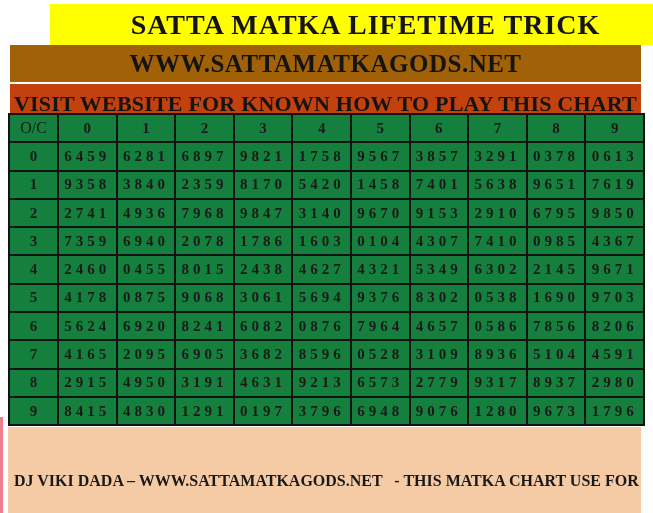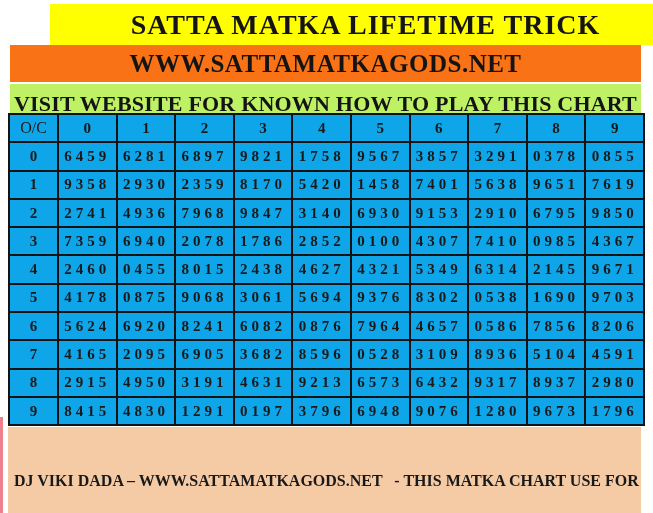--- a/index.html
+++ b/index.html
@@ -32,39 +32,39 @@
     top: 4px;
     height: 41px;
     background: #ffff00;
     font-size: 28px;
     letter-spacing: 1px;
     margin-left: 40px;
   }
   .banner-site {
     top: 45px;
     height: 37px;
-    background: #f97316;
+    background: #a16207;
     font-size: 25px;
     letter-spacing: 0.5px;
   }
   .banner-visit {
     top: 84px;
     height: 40px;
-    background: #bef264;
+    background: #c2410c;
     font-size: 22px;
     letter-spacing: 0.2px;
   }
   table.matka {
     position: absolute;
     left: 8px;
     top: 113px;
     width: 637px;
     border-collapse: collapse;
     table-layout: fixed;
-    background: #0ea5e9;
+    background: #15803d;
   }
   table.matka col.label-col { width: 49px; }
   table.matka td {
     border: 2px solid #121212;
     text-align: center;
     vertical-align: middle;
     height: 26.3px;
     font-size: 15px;
     font-weight: bold;
     color: #1a1a1a;
@@ -141,71 +141,71 @@
           <td class="row-label">0</td>
           <td class="cell-value">6459</td>
           <td class="cell-value">6281</td>
           <td class="cell-value">6897</td>
           <td class="cell-value">9821</td>
           <td class="cell-value">1758</td>
           <td class="cell-value">9567</td>
           <td class="cell-value">3857</td>
           <td class="cell-value">3291</td>
           <td class="cell-value">0378</td>
-          <td class="cell-value">0855</td>
+          <td class="cell-value">0613</td>
         </tr>
         <tr>
           <td class="row-label">1</td>
           <td class="cell-value">9358</td>
-          <td class="cell-value">2930</td>
+          <td class="cell-value">3840</td>
           <td class="cell-value">2359</td>
           <td class="cell-value">8170</td>
           <td class="cell-value">5420</td>
           <td class="cell-value">1458</td>
           <td class="cell-value">7401</td>
           <td class="cell-value">5638</td>
           <td class="cell-value">9651</td>
           <td class="cell-value">7619</td>
         </tr>
         <tr>
           <td class="row-label">2</td>
           <td class="cell-value">2741</td>
           <td class="cell-value">4936</td>
           <td class="cell-value">7968</td>
           <td class="cell-value">9847</td>
           <td class="cell-value">3140</td>
-          <td class="cell-value">6930</td>
+          <td class="cell-value">9670</td>
           <td class="cell-value">9153</td>
           <td class="cell-value">2910</td>
           <td class="cell-value">6795</td>
           <td class="cell-value">9850</td>
         </tr>
         <tr>
           <td class="row-label">3</td>
           <td class="cell-value">7359</td>
           <td class="cell-value">6940</td>
           <td class="cell-value">2078</td>
           <td class="cell-value">1786</td>
-          <td class="cell-value">2852</td>
-          <td class="cell-value">0100</td>
+          <td class="cell-value">1603</td>
+          <td class="cell-value">0104</td>
           <td class="cell-value">4307</td>
           <td class="cell-value">7410</td>
           <td class="cell-value">0985</td>
           <td class="cell-value">4367</td>
         </tr>
         <tr>
           <td class="row-label">4</td>
           <td class="cell-value">2460</td>
           <td class="cell-value">0455</td>
           <td class="cell-value">8015</td>
           <td class="cell-value">2438</td>
           <td class="cell-value">4627</td>
           <td class="cell-value">4321</td>
           <td class="cell-value">5349</td>
-          <td class="cell-value">6314</td>
+          <td class="cell-value">6302</td>
           <td class="cell-value">2145</td>
           <td class="cell-value">9671</td>
         </tr>
         <tr>
           <td class="row-label">5</td>
           <td class="cell-value">4178</td>
           <td class="cell-value">0875</td>
           <td class="cell-value">9068</td>
           <td class="cell-value">3061</td>
           <td class="cell-value">5694</td>
@@ -242,21 +242,21 @@
           <td class="cell-value">4591</td>
         </tr>
         <tr>
           <td class="row-label">8</td>
           <td class="cell-value">2915</td>
           <td class="cell-value">4950</td>
           <td class="cell-value">3191</td>
           <td class="cell-value">4631</td>
           <td class="cell-value">9213</td>
           <td class="cell-value">6573</td>
-          <td class="cell-value">6432</td>
+          <td class="cell-value">2779</td>
           <td class="cell-value">9317</td>
           <td class="cell-value">8937</td>
           <td class="cell-value">2980</td>
         </tr>
         <tr>
           <td class="row-label">9</td>
           <td class="cell-value">8415</td>
           <td class="cell-value">4830</td>
           <td class="cell-value">1291</td>
           <td class="cell-value">0197</td>

